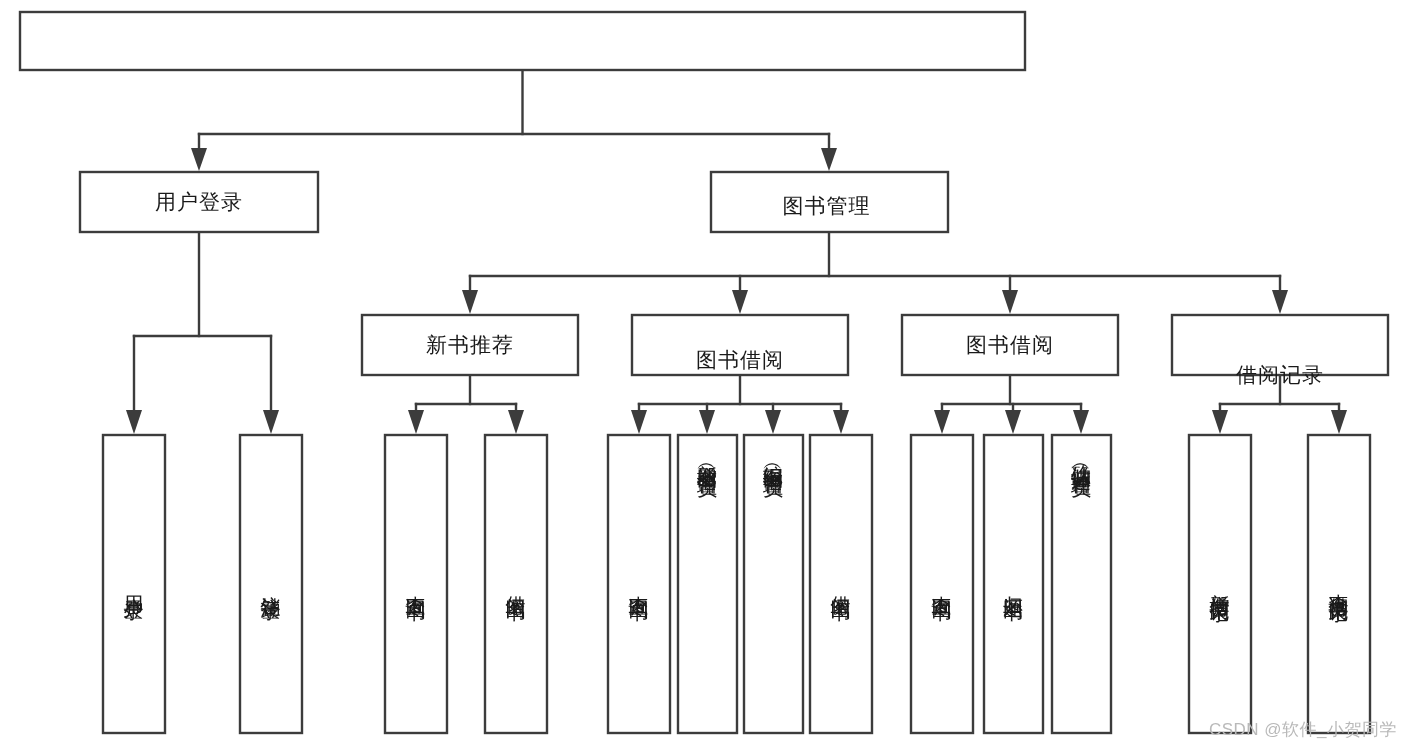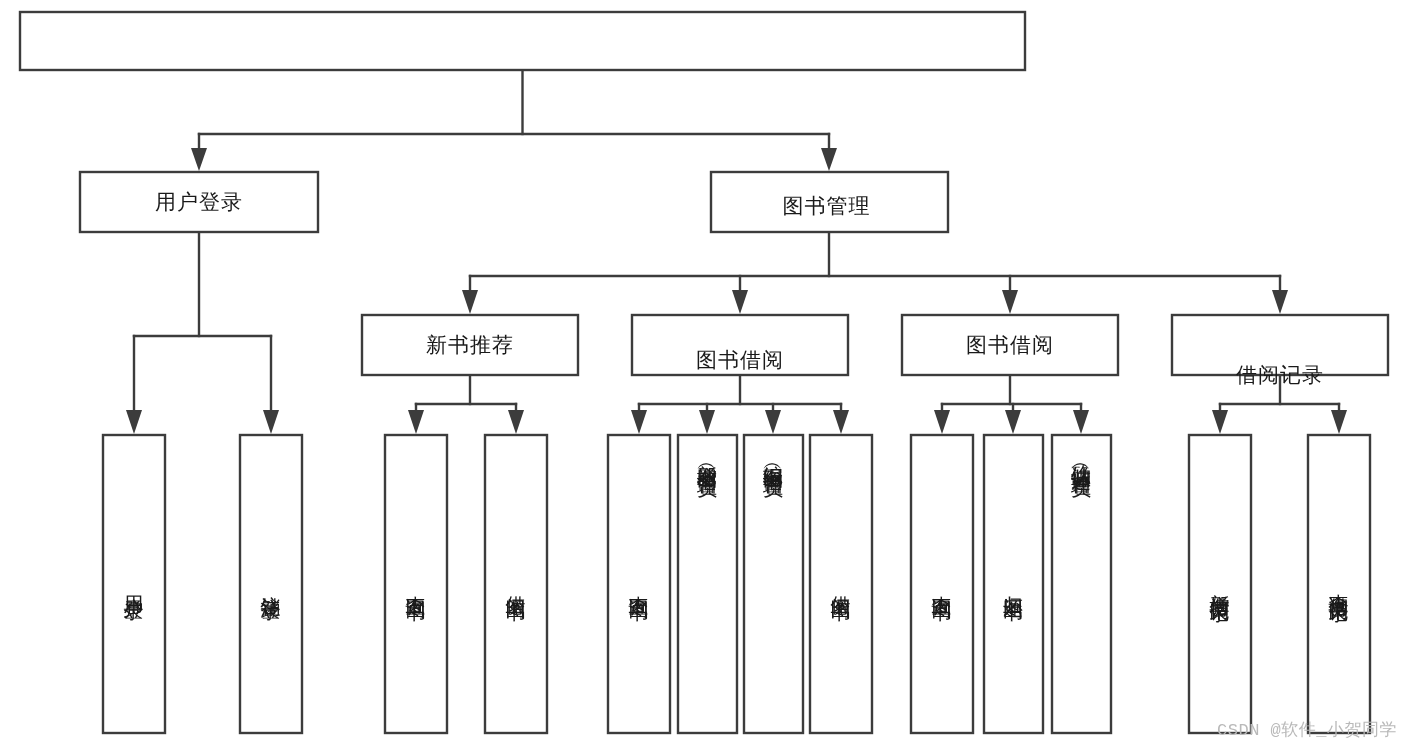--- a/index.html
+++ b/index.html
@@ -74,21 +74,21 @@
     font-family: "DejaVu Sans", "Liberation Sans", sans-serif;
   }
   #watermark {
     position: absolute;
     right: 8px;
     bottom: 6px;
     font-size: 17px;
     color: #b9b9b9;
     letter-spacing: 0.5px;
     white-space: nowrap;
-    font-family: Liberation Mono, monospace;
+    font-family: Liberation Sans, sans-serif;
   }
 </style>
 </head>
 <body>
 
 <div id="diagram-root">
 
   <svg id="flow-svg" viewBox="0 0 1405 747">
 
     <g>

